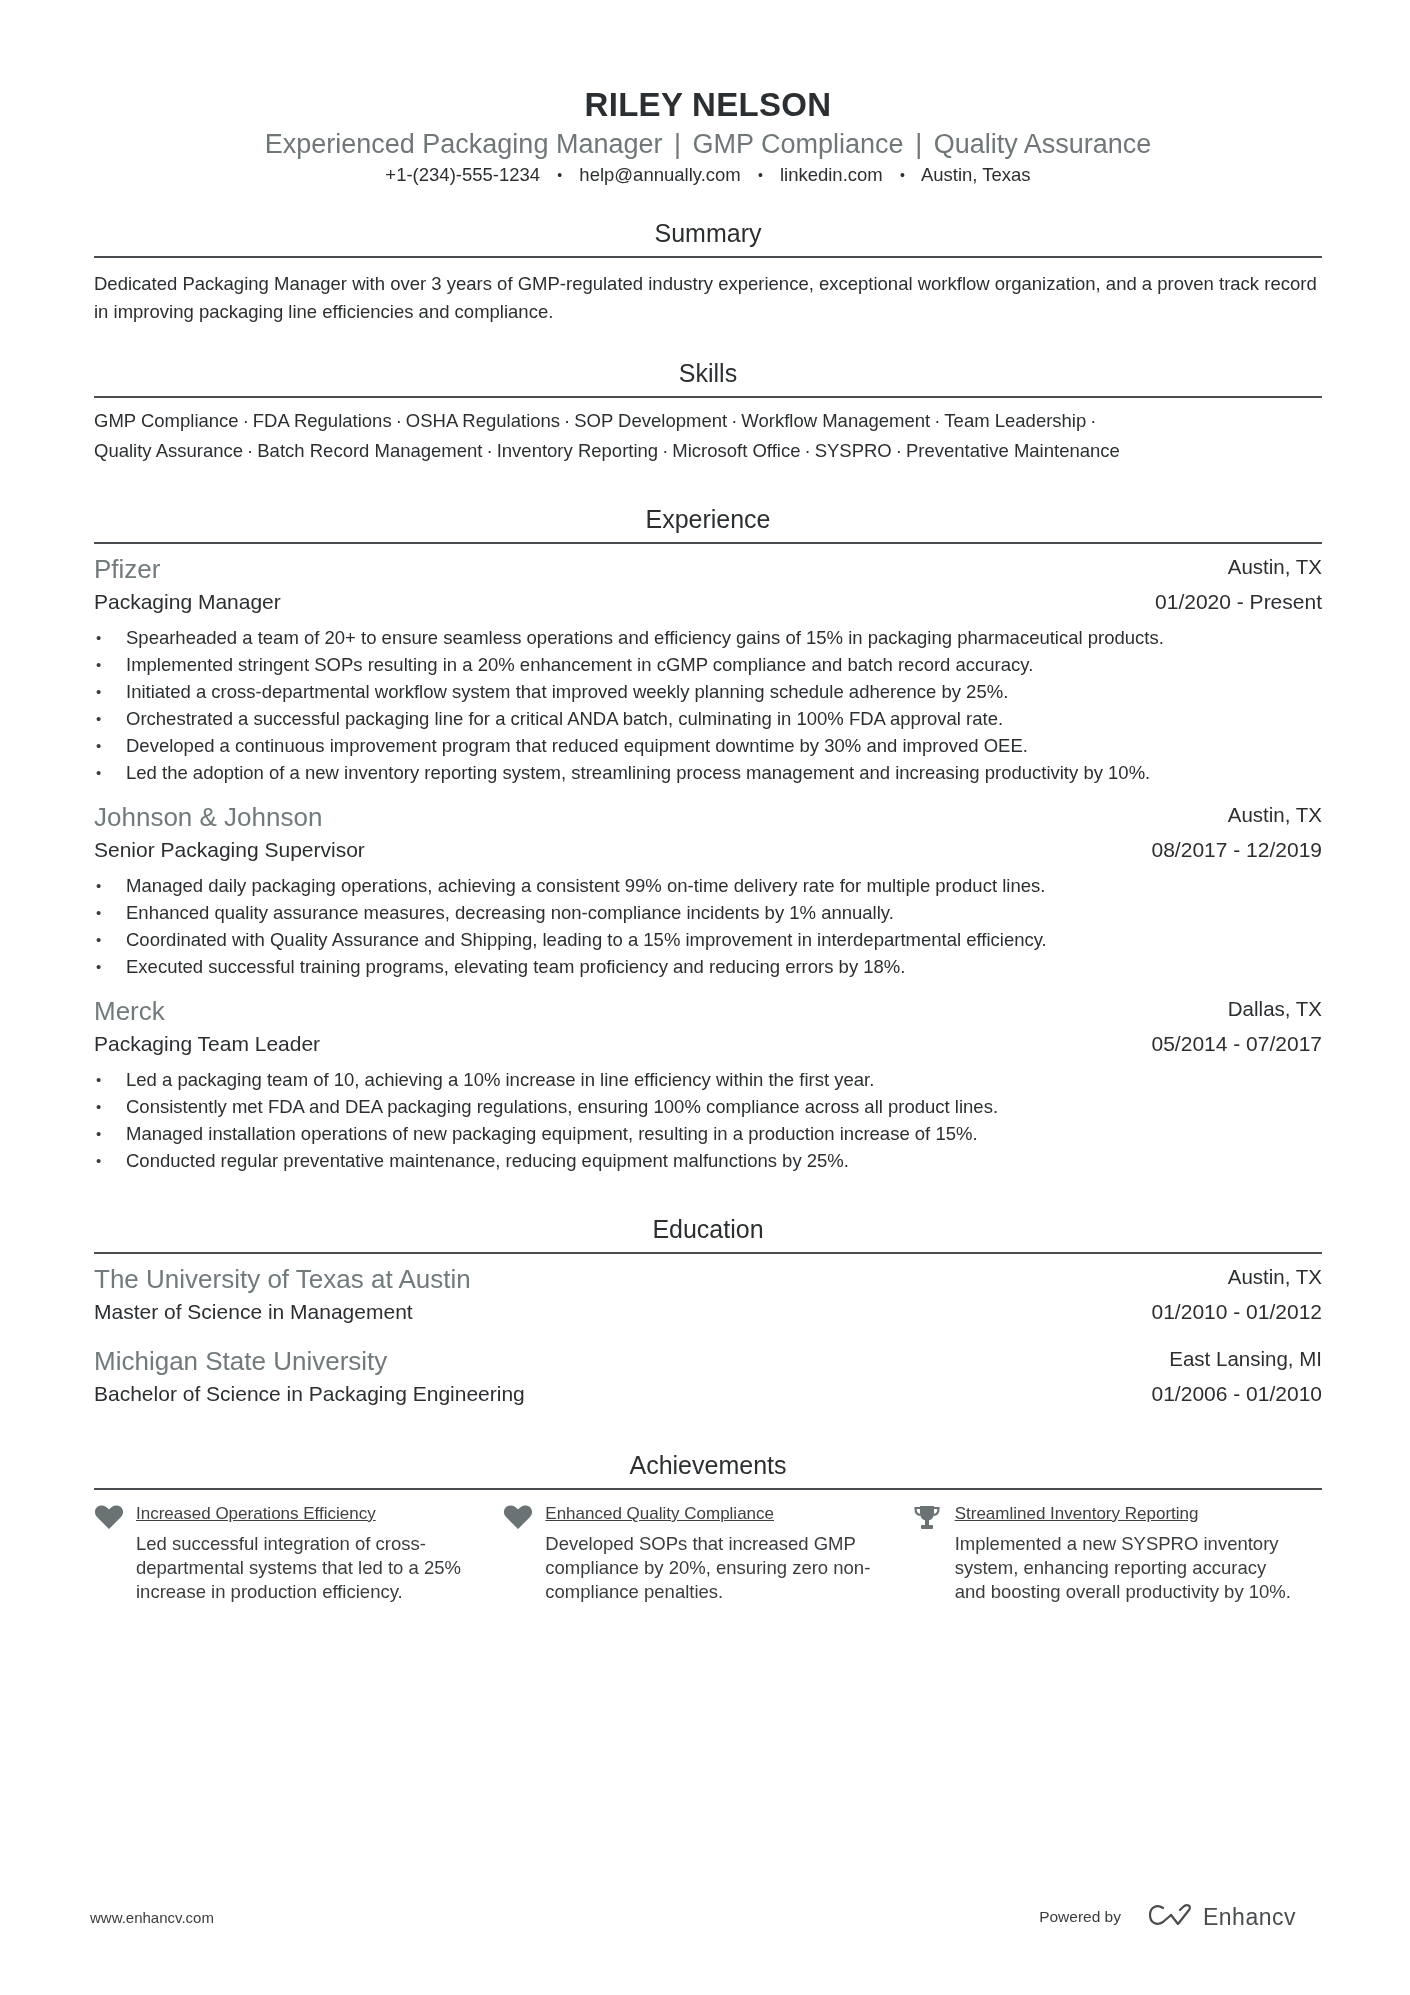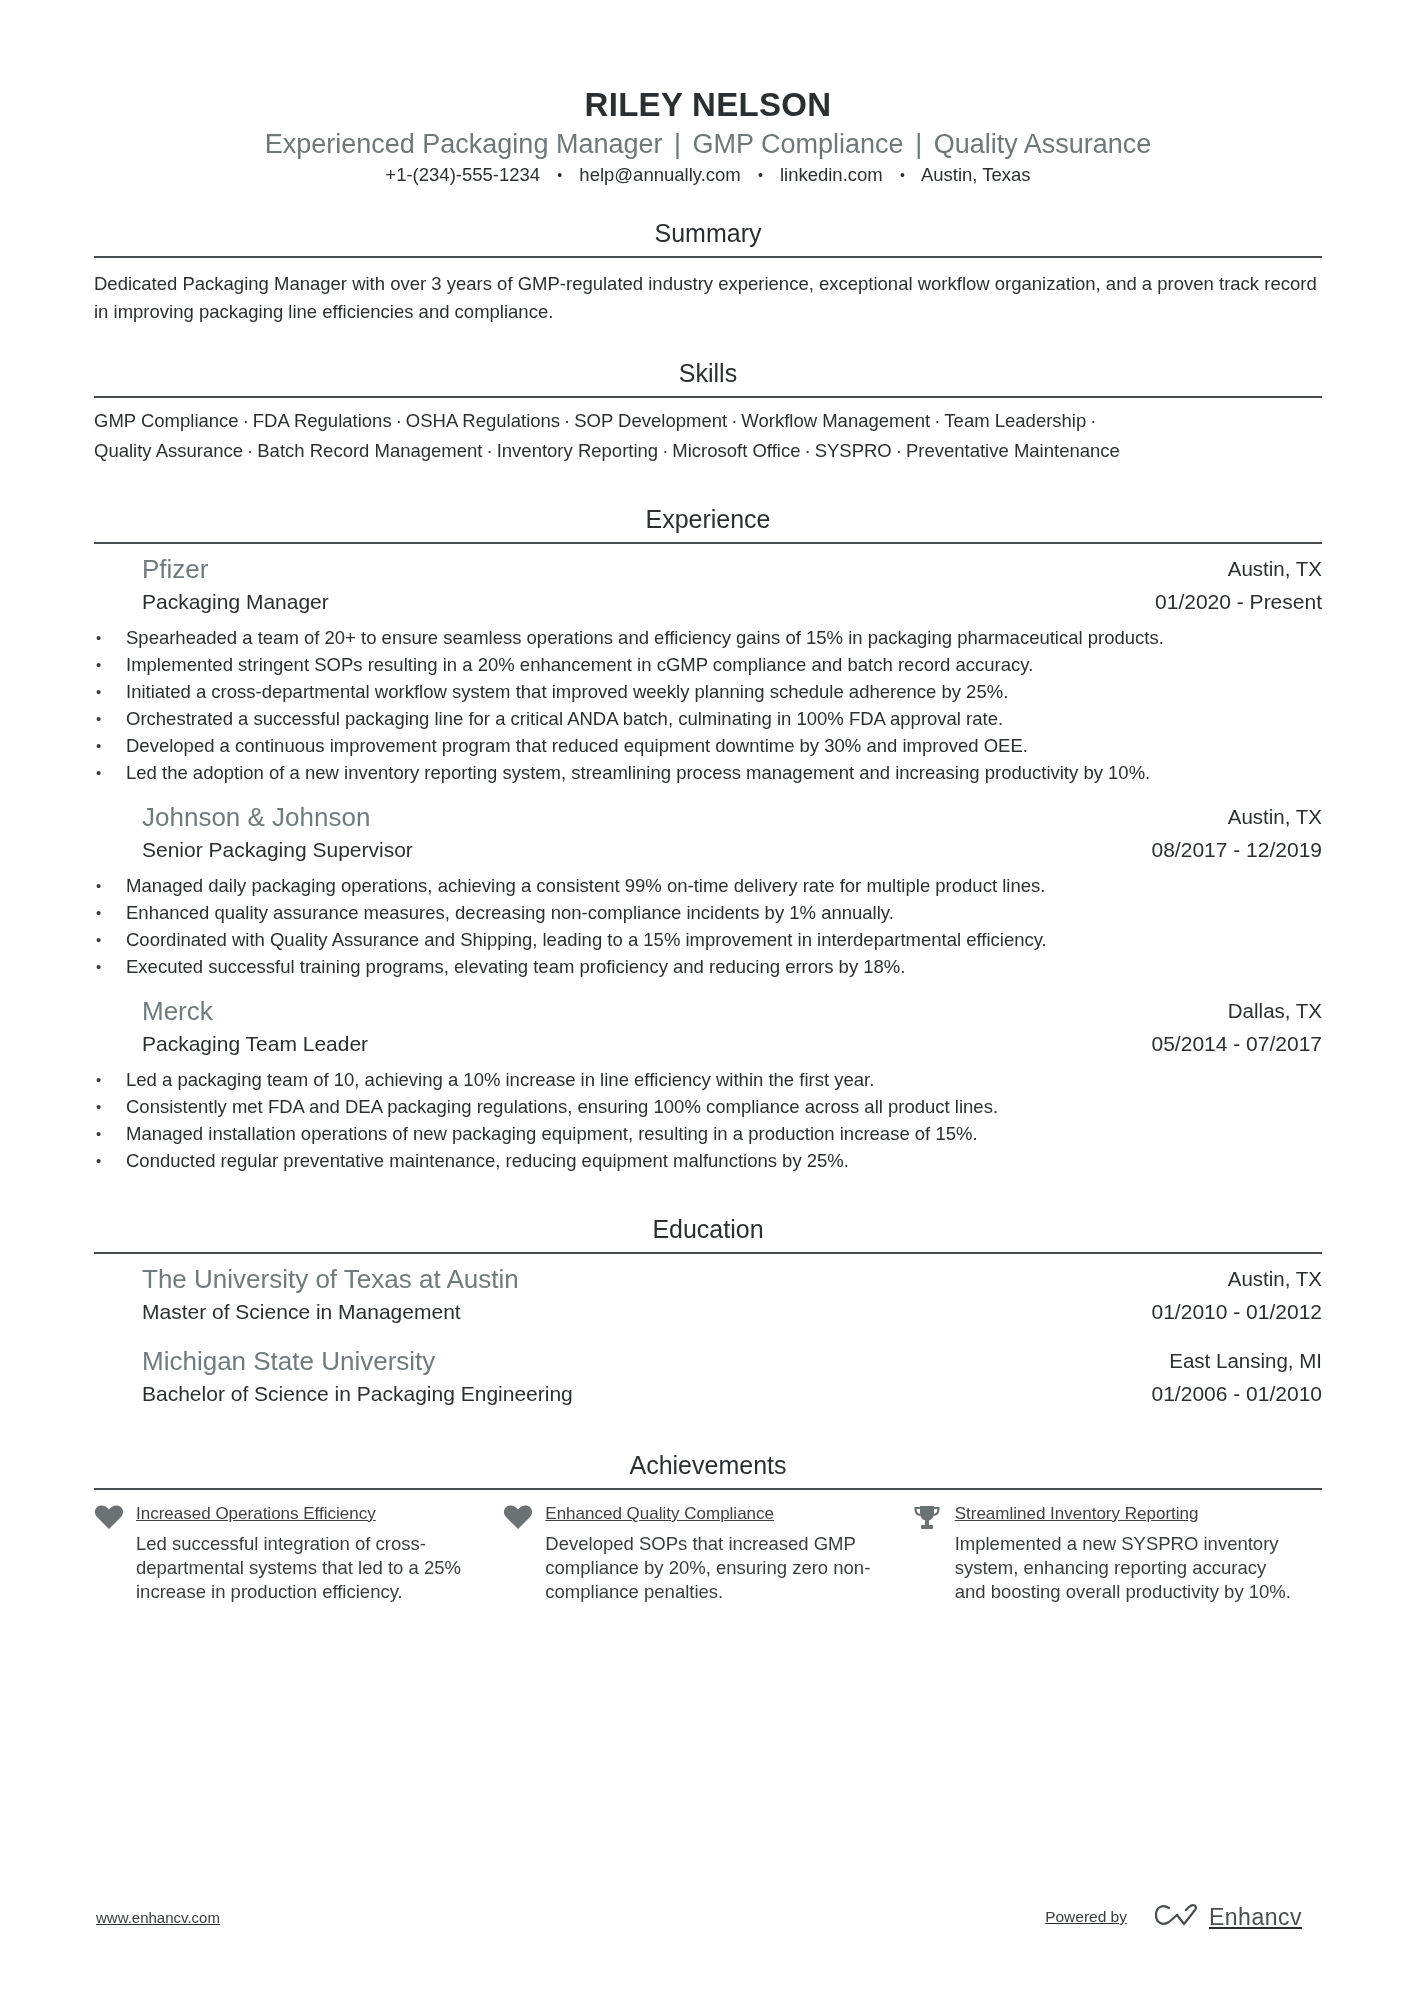--- a/index.html
+++ b/index.html
@@ -14,37 +14,37 @@
     .contact { font-size: 18.5px; color: #2c2f31; line-height: 26px; margin-top: 0px; }
     .contact .dot { display: inline-block; margin: 0 12px; font-size: 14px; vertical-align: 1px; }
 
     .section { margin-top: 28px; }
     .section-title { font-size: 25px; text-align: center; color: #2c2f31; line-height: 30px; padding-bottom: 8px; border-bottom: 2px solid #4a4d4f; }
     .summary-text { font-size: 18.5px; line-height: 28px; margin-top: 12px; color: #2c2f31; }
     .skills-text { font-size: 18.5px; line-height: 30px; margin-top: 8px; color: #2c2f31; }
     .skills-text .skill-sep { margin: 0 4px; }
 
     .entry { margin-top: 12px; }
-    .entry-row { display: flex; justify-content: space-between; align-items: center; margin-left: 48px; }
+    .entry-row { display: flex; justify-content: space-between; align-items: flex-start; }
     .org { font-size: 26px; color: #717a7c; line-height: 34px; }
     .loc { font-size: 20.5px; color: #2c2f31; line-height: 30px; }
     .role { font-size: 21px; color: #2c2f31; line-height: 32px; }
     .dates { font-size: 21px; color: #2c2f31; line-height: 32px; }
     .bullets { list-style: none; margin-top: 6px; }
     .bullets li { position: relative; padding-left: 32px; font-size: 18.5px; line-height: 27px; color: #2c2f31; }
     .bullets li::before { content: "•"; position: absolute; left: 2px; top: 0; font-size: 15px; color: #3a3d3f; }
 
     .ach-grid { display: flex; margin-top: 10px; }
     .ach { width: 421px; display: flex; }
     .ach-icon { width: 42px; flex-shrink: 0; padding-top: 4px; }
     .ach-body { flex: 1; padding-right: 20px; }
     .ach-title { font-size: 17px; color: #404040; line-height: 28px; text-decoration: underline; }
     .ach-desc { font-size: 18.5px; line-height: 24px; color: #3a3d3f; margin-top: 4px; }
 
-    .footer { position: absolute; top: 1902px; left: 96px; width: 1206px; display: flex; justify-content: space-between; align-items: center; text-decoration: underline; }
+    .footer { position: absolute; top: 1902px; left: 90px; width: 1206px; display: flex; justify-content: space-between; align-items: center; }
     .footer-url { font-size: 15px; color: #3a3d3f; }
     .powered { display: flex; align-items: center; gap: 26px; }
     .powered-label { font-size: 15.5px; color: #3a3d3f; }
     .brand { display: flex; align-items: center; gap: 8px; }
     .brand-name { font-size: 23px; color: #4a4d4f; letter-spacing: 0.5px; }
   </style>
 </head>
 <body>
 
 <div class="page">

